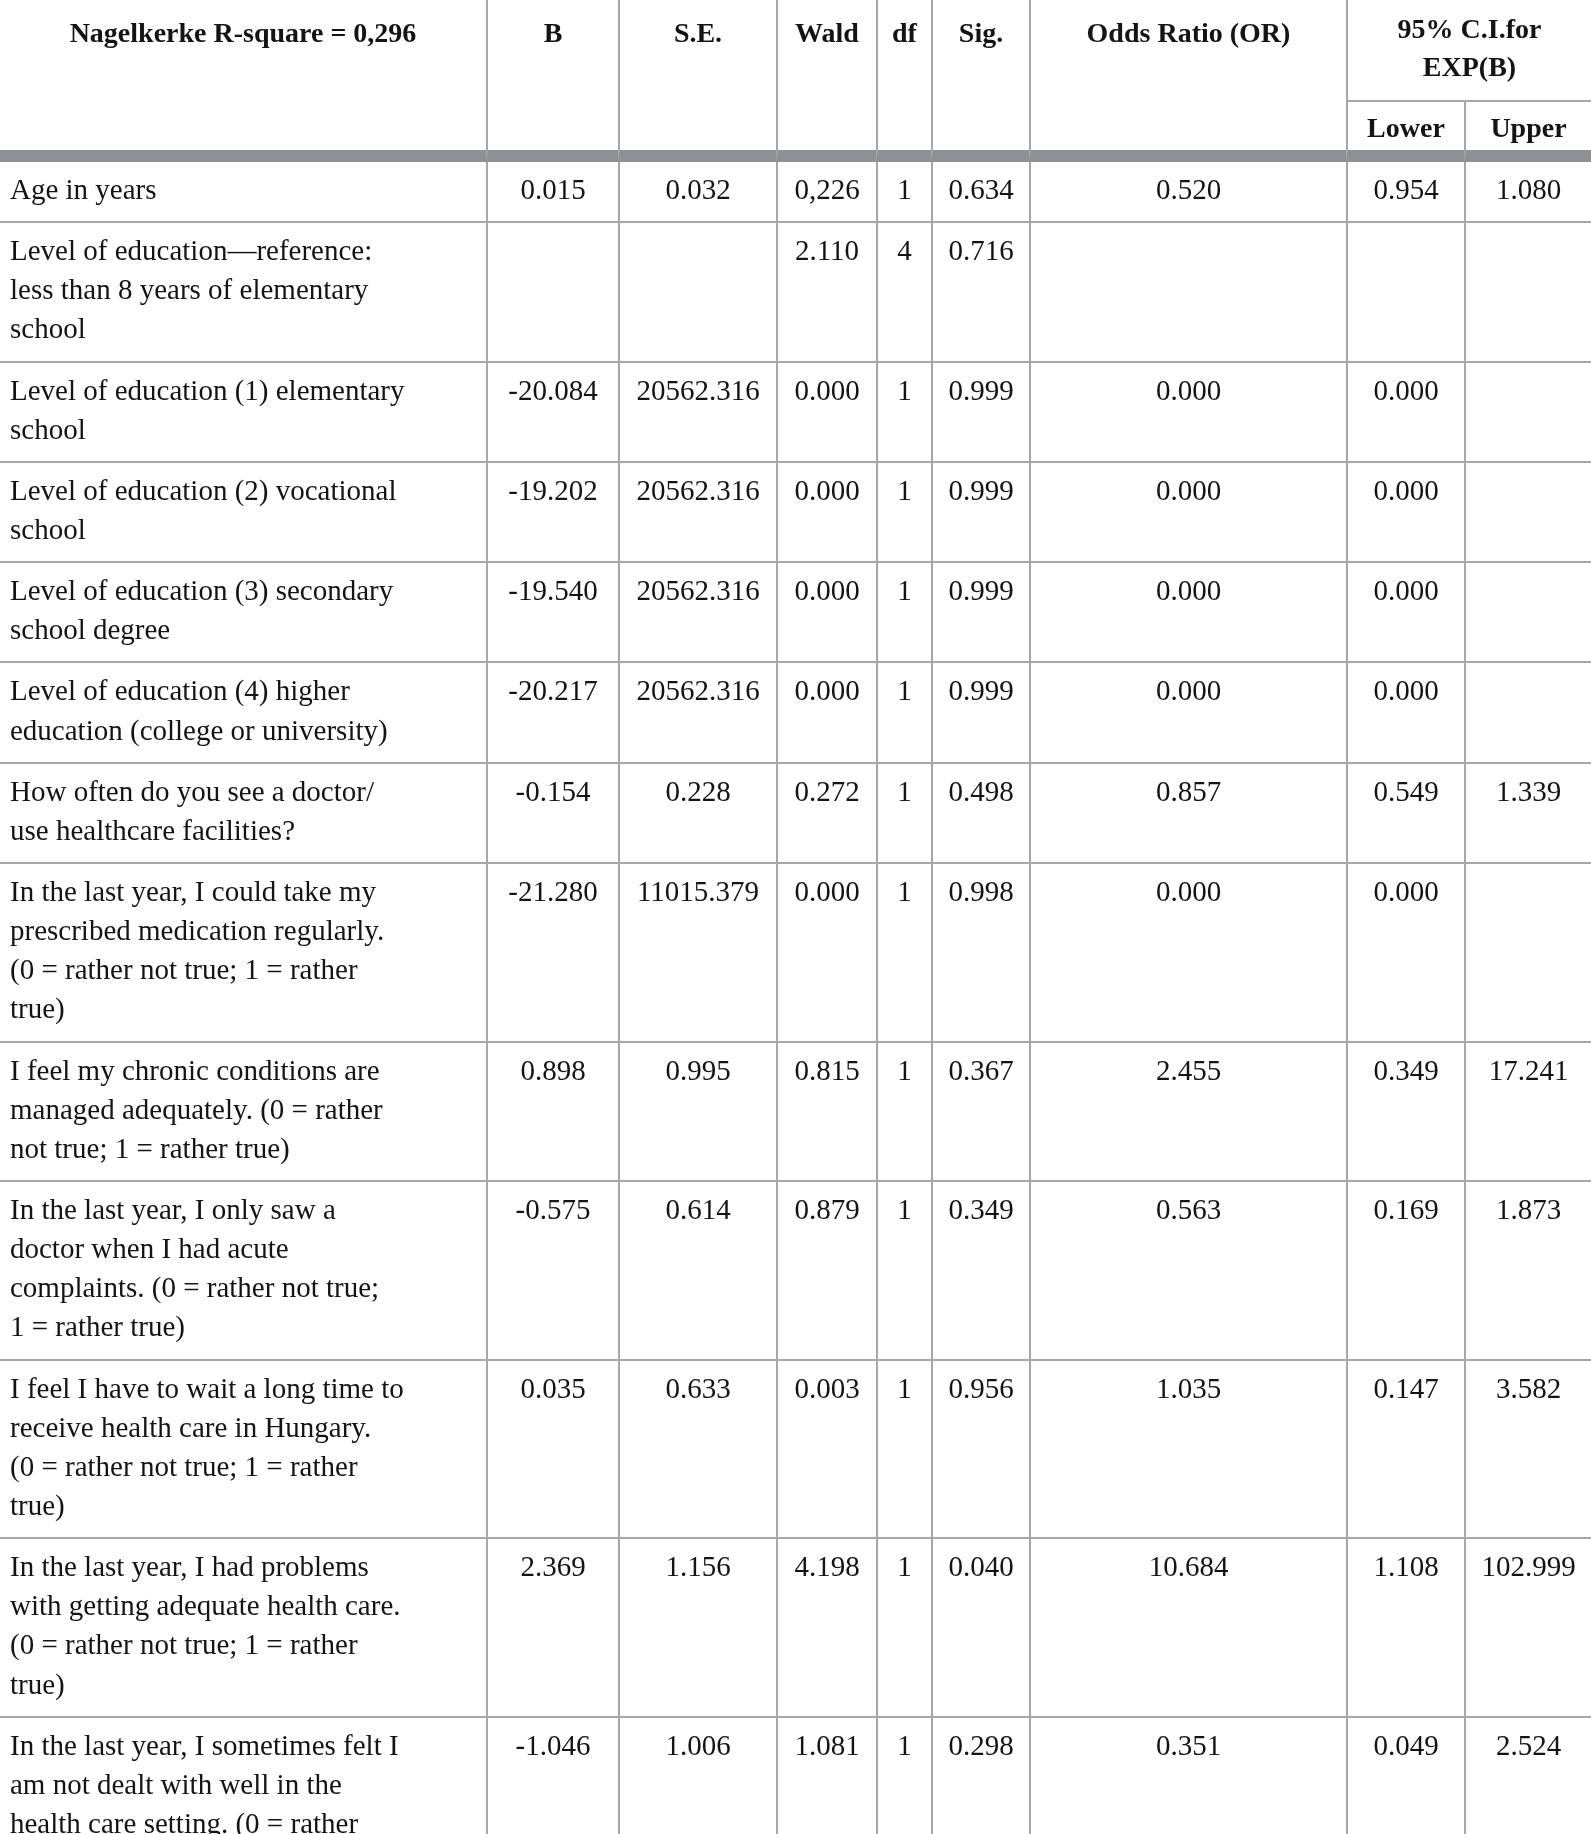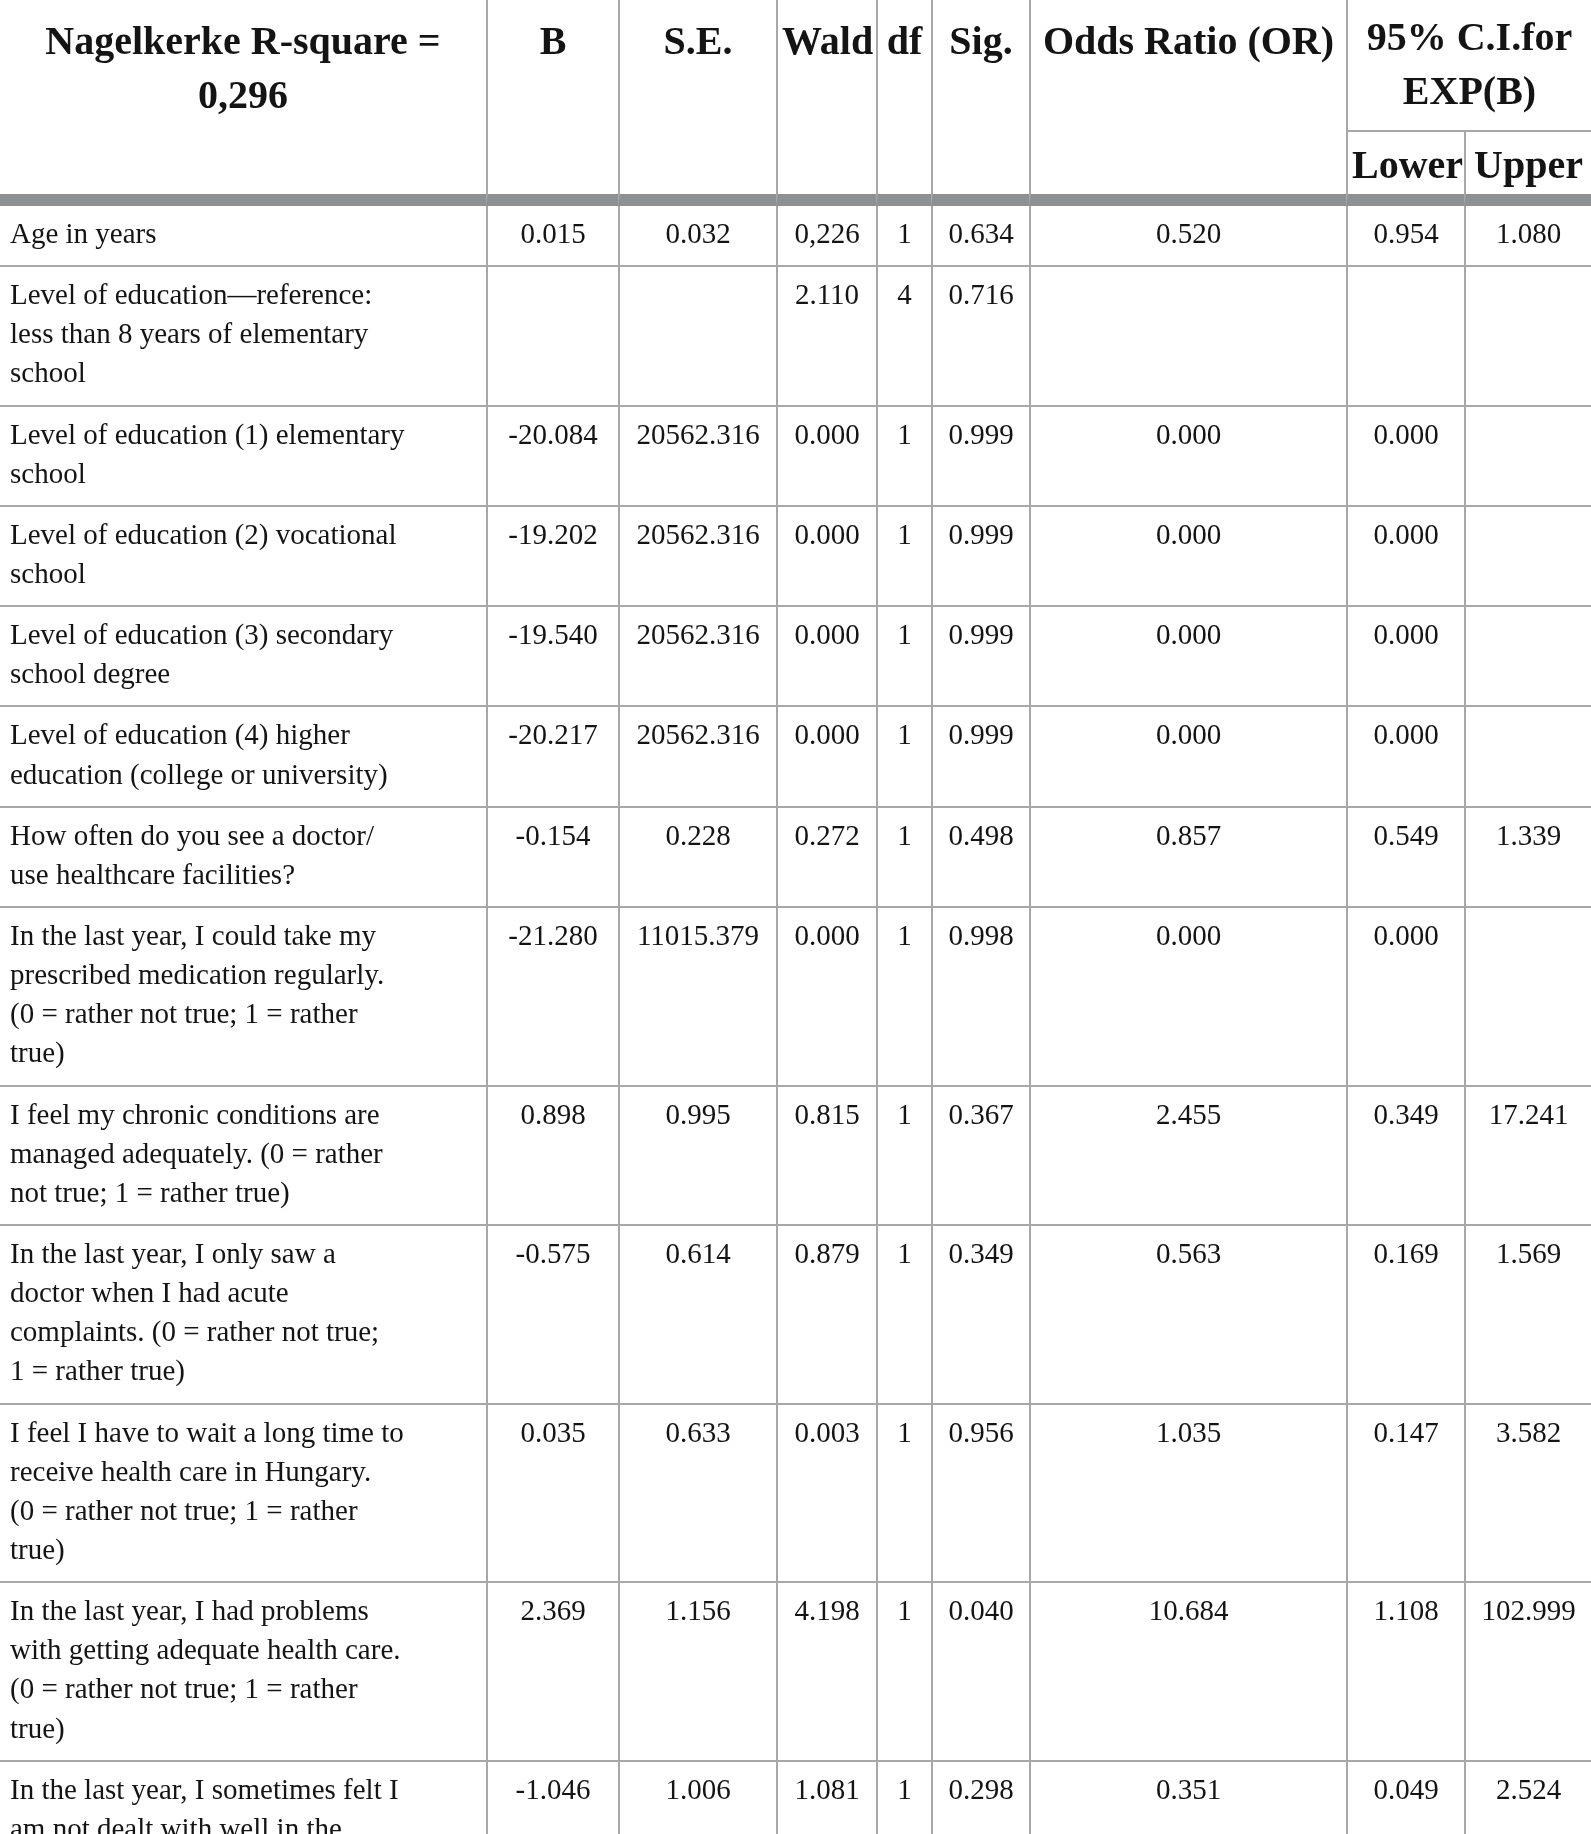--- a/index.html
+++ b/index.html
@@ -38,21 +38,21 @@
     vertical-align:top;
     font-weight:normal;
     overflow:hidden;
   }
   .vline{border-left:2px solid var(--line);}
 
   
   thead th{
     font-weight:bold;
     text-align:center;
-    font-size:40px;
+    font-size:28px;
   }
   thead th.h-top{padding:14px 4px 6px;}
   thead th.band-bottom{border-bottom:12px solid var(--band);}
   th.ci-group{
     padding:10px 4px 12px;
     height:78px;
     border-bottom:2px solid var(--line);
     vertical-align:top;
   }
   th.ci-sub{
@@ -223,21 +223,21 @@
 doctor when I had acute
 complaints. (0 = rather not true;
 1 = rather true)</td>
           <td class="vline num-cell">-0.575</td>
           <td class="vline num-cell">0.614</td>
           <td class="vline num-cell">0.879</td>
           <td class="vline num-cell">1</td>
           <td class="vline num-cell">0.349</td>
           <td class="vline num-cell">0.563</td>
           <td class="vline num-cell">0.169</td>
-          <td class="vline num-cell">1.569</td>
+          <td class="vline num-cell">1.873</td>
         </tr>
         <tr>
           <td class="label-cell">I feel I have to wait a long time to
 receive health care in Hungary.
 (0 = rather not true; 1 = rather
 true)</td>
           <td class="vline num-cell">0.035</td>
           <td class="vline num-cell">0.633</td>
           <td class="vline num-cell">0.003</td>
           <td class="vline num-cell">1</td>

